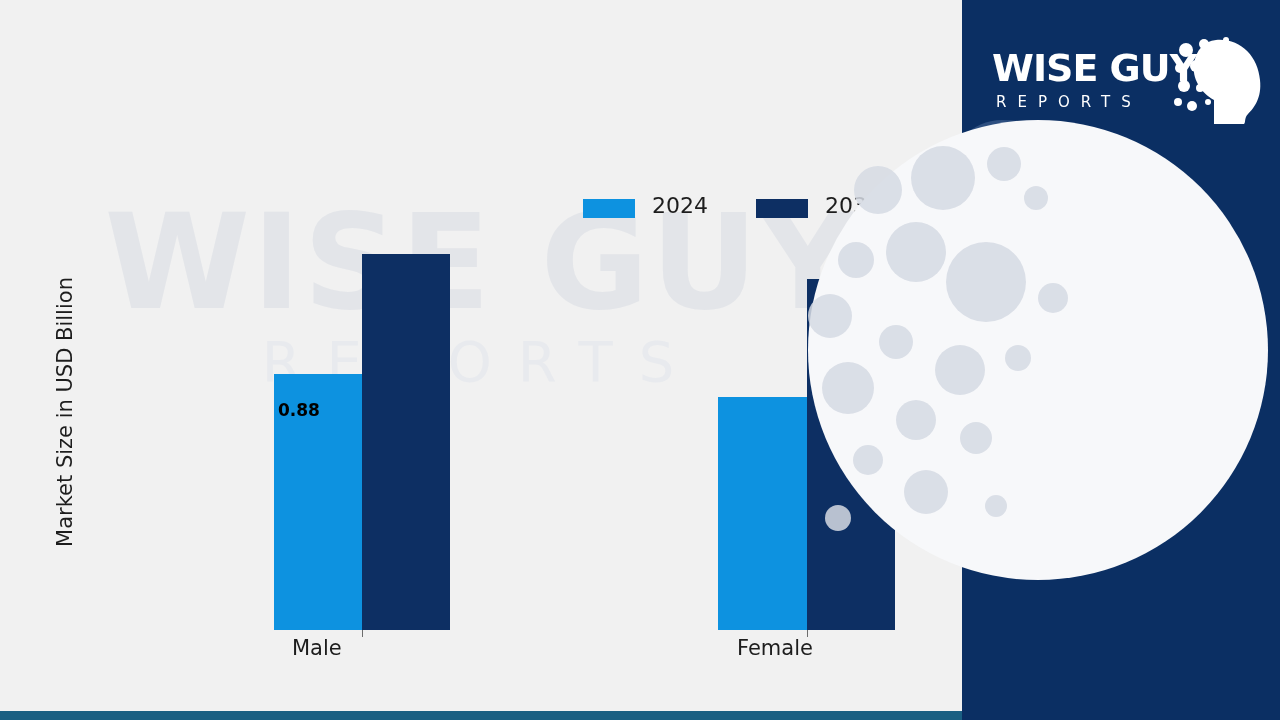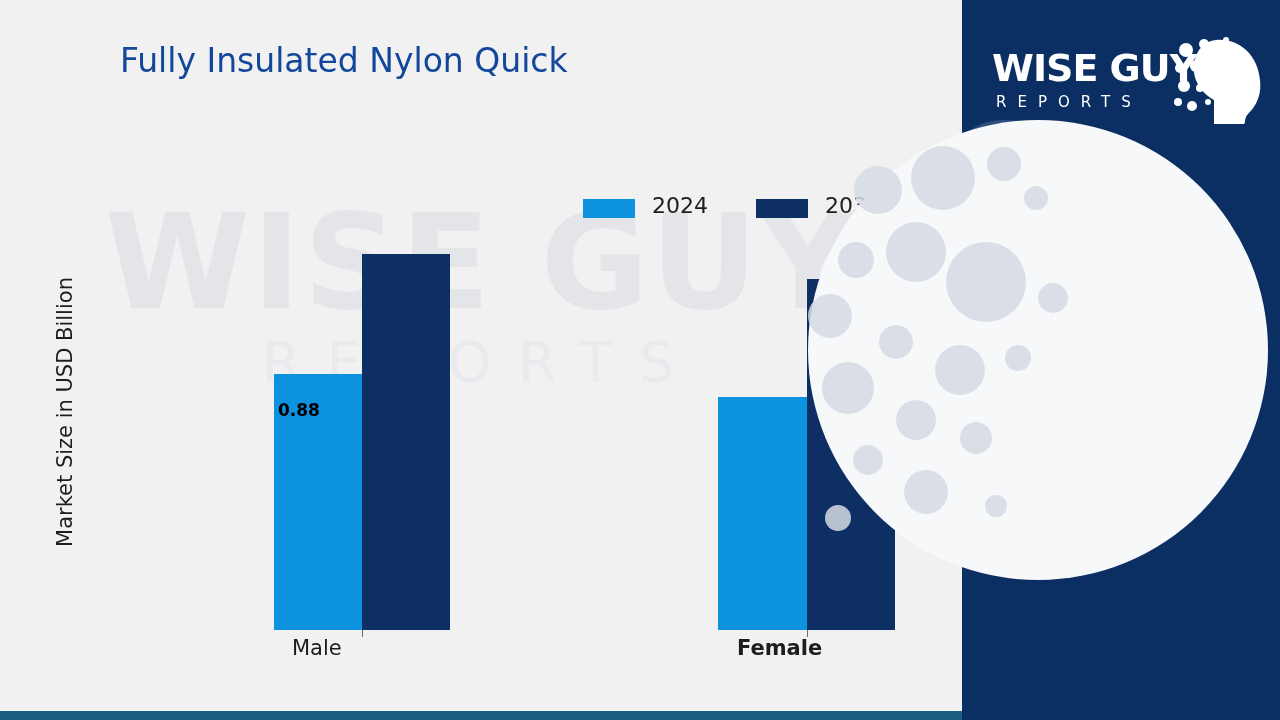--- a/index.html
+++ b/index.html
@@ -224,21 +224,20 @@
 <div id="stage">
 
   <div id="chart-panel">
 
     <div id="watermark">
       <div class="wm-line1">WISE GUY</div>
       <div class="wm-line2">REPORTS</div>
     </div>
 
     <div id="chart-title">
-      <div>Fully Insulated Nylon Quick</div>
     </div>
 
     <div id="y-axis-title">Market Size in USD Billion</div>
 
     <div id="legend">
       <div class="legend-item">
         <span class="legend-swatch" style="background:#0d92e0"></span>
         <span class="legend-label">2024</span>
       </div>
       <div class="legend-item">
@@ -253,21 +252,21 @@
       <div class="bar" style="left:362px; width:88px; height:376px; background:#0d2f63;"></div>
       <div class="bar-label" style="left:278px; top:356px;">0.88</div>
 
       <div class="bar" style="left:718px; width:89px; height:233px; background:#0d92e0;"></div>
       <div class="bar" style="left:807px; width:88px; height:351px; background:#0d2f63;"></div>
 
       <div class="cat-tick" style="left:362px;"></div>
       <div class="cat-tick" style="left:807px;"></div>
 
       <div class="cat-label" style="left:292px; width:140px;">Male</div>
-      <div class="cat-label" style="left:737px; width:140px;font-weight:bold;">Female</div>
+      <div class="cat-label" style="left:737px; width:140px;">Female</div>
     </div>
   </div>
 
   <div id="brand-panel">
     <svg id="head-silhouette" viewBox="0 0 270 420" xmlns="http://www.w3.org/2000/svg">
       <path d="M95,0 C160,0 215,55 222,125 C226,168 214,200 206,222
                C200,240 208,248 216,256 C224,264 220,276 210,278
                C202,280 198,283 198,292 C198,305 202,318 196,328
                C190,338 176,340 166,338 C160,337 157,340 157,348
                L157,420 L60,420 L60,330 C30,300 8,250 6,190

